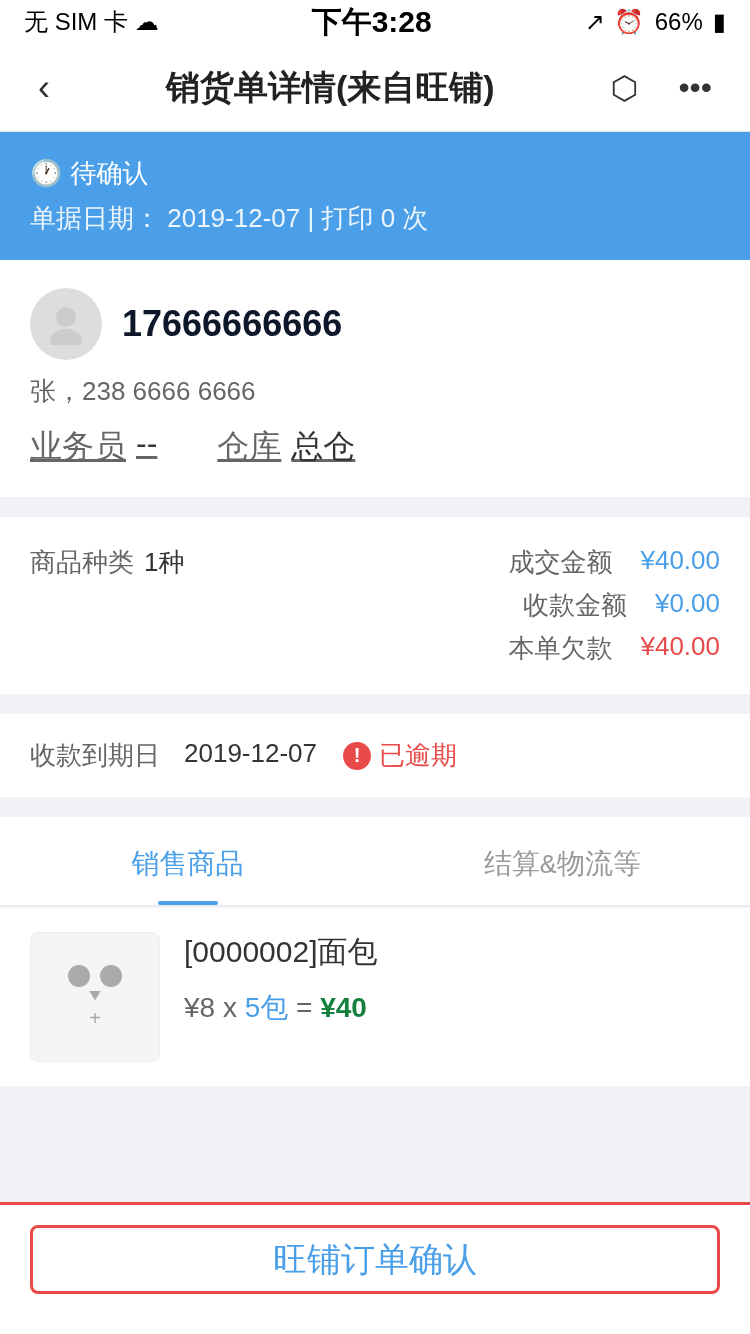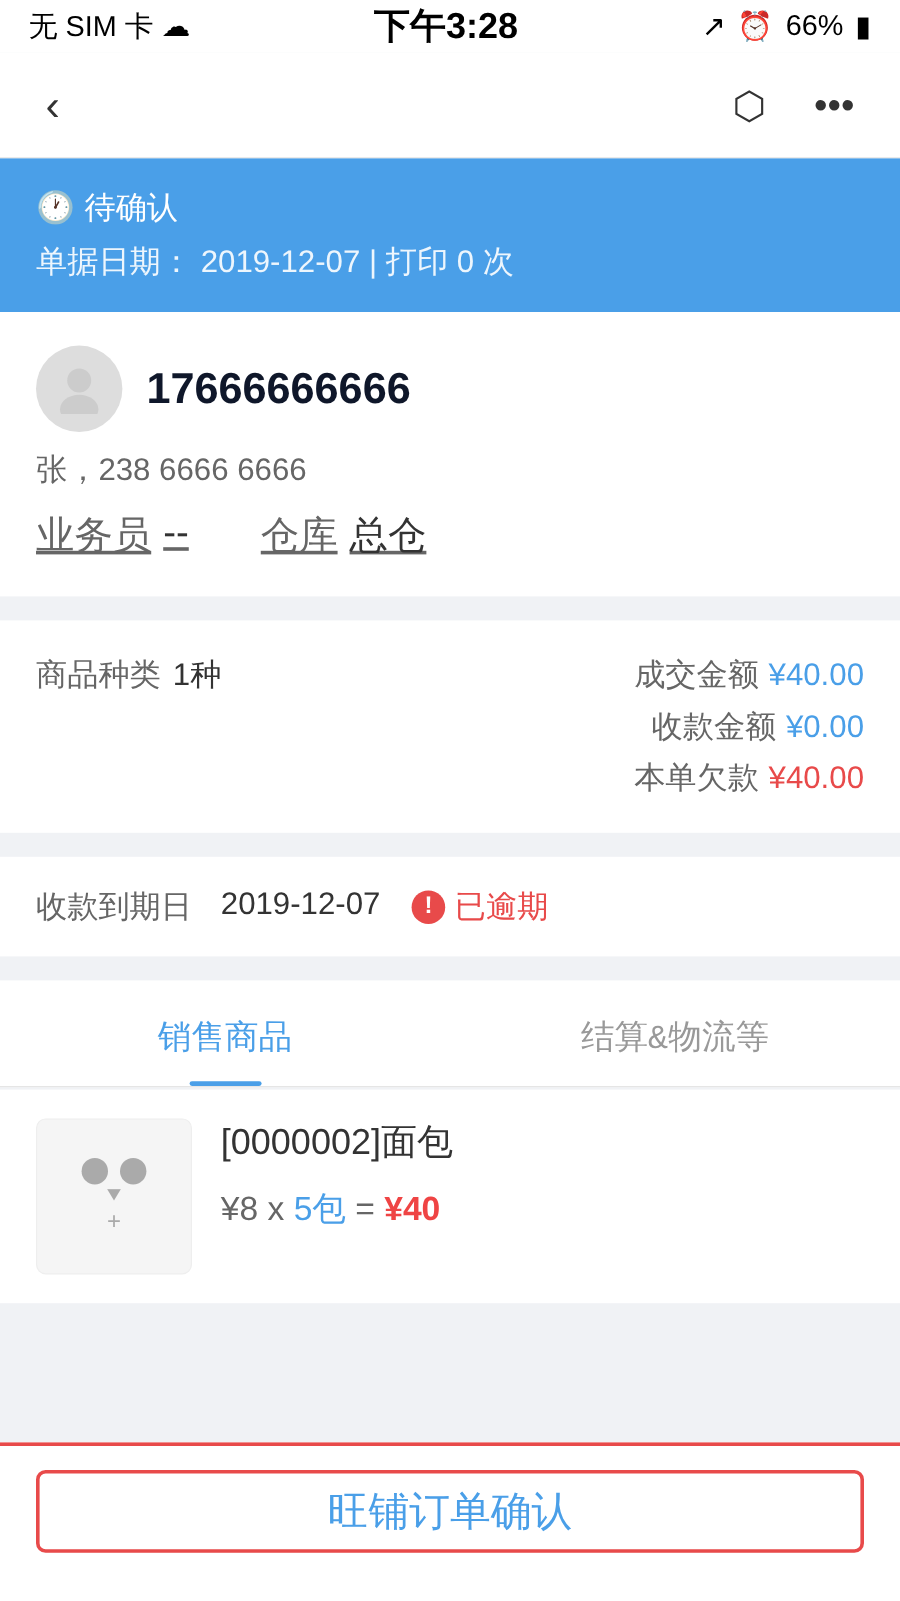--- a/index.html
+++ b/index.html
@@ -153,22 +153,21 @@
     .info-left .label { color: #666; }
     .info-left .value { color: #333; }
     .info-right {
       display: flex;
       flex-direction: column;
       align-items: flex-end;
       gap: 8px;
     }
     .amount-row {
       display: flex;
-      align-items: center;
-      gap: 8px;
+      gap: 28px;
       font-size: 26px;
     }
     .amount-label { color: #666; }
     .amount-value { color: #4a9fe8; font-weight: 500; }
     .amount-value.red { color: #e84a4a; }
 
     
     .due-section {
       background: #fff;
       padding: 24px 30px;
@@ -288,21 +287,21 @@
       font-size: 30px;
       color: #333;
       margin-bottom: 16px;
       font-weight: 500;
     }
     .product-price {
       font-size: 28px;
       color: #666;
     }
     .product-price .qty { color: #4a9fe8; }
-    .product-price .total { color: #ef4444; font-weight: 600; }
+    .product-price .total { color: #15803d; font-weight: 600; }
 
     
     .empty-area {
       background: #f0f2f5;
       height: 280px;
     }
 
     
     .bottom-bar {
       position: fixed;
@@ -338,20 +337,21 @@
   <div class="status-right">
     <span>↗</span>
     <span>⏰</span>
     <span>66%</span>
     <span>▮</span>
   </div>
 </div>
 
 <div class="nav-bar">
   <div class="nav-back">‹</div>
+  <div class="nav-title">销货单详情(来自旺铺)</div>
   <div class="nav-actions">
     <span class="nav-share">⬡</span>
     <span class="nav-more">•••</span>
   </div>
 </div>
 
 <div class="order-header">
   <div class="order-header-top">
     <div class="order-status">
       <span>🕐</span>

